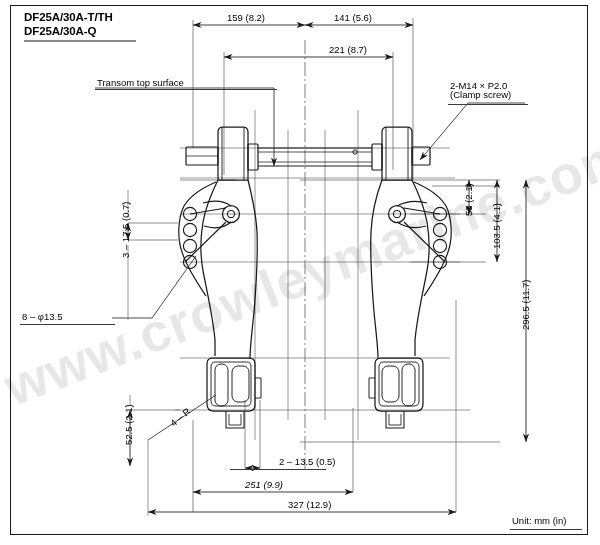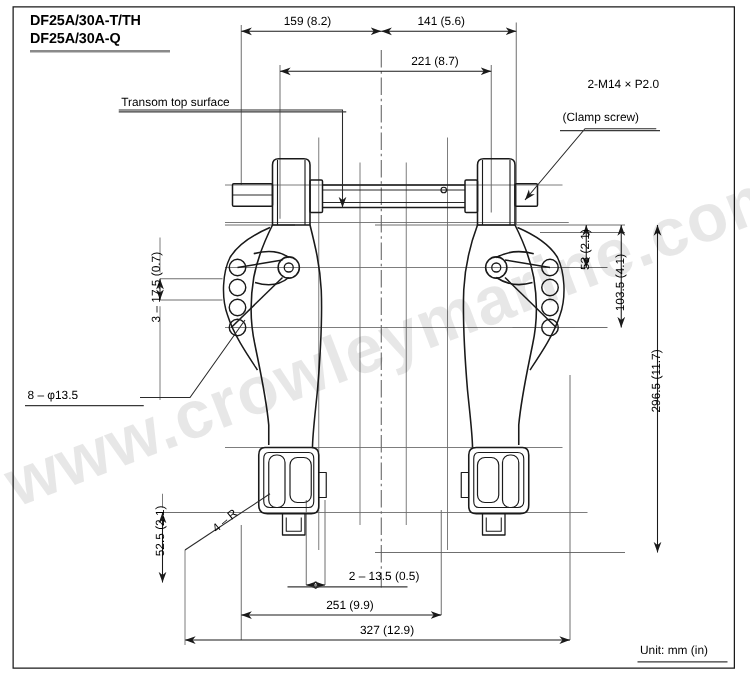--- a/index.html
+++ b/index.html
@@ -230,21 +230,21 @@
     </g>
   </svg>
 
   <div class="title t1">DF25A/30A-T/TH</div>
   <div class="title t2">DF25A/30A-Q</div>
   <div class="titleline"></div>
 
   <div class="note" style="left:97px;top:77px;">Transom top surface</div>
   <div class="noteline" style="left:95px;top:89px;width:182px;"></div>
 
-  <div class="note" style="left:450px;top:62px;margin-left:20px;">2-M14 × P2.0</div>
+  <div class="note" style="left:450px;top:80px;">2-M14 × P2.0</div>
   <div class="note" style="left:450px;top:89px;">(Clamp screw)</div>
   <div class="noteline" style="left:448px;top:104px;width:80px;"></div>
 
   <div class="note" style="left:22px;top:311px;">8 – φ13.5</div>
   <div class="noteline" style="left:20px;top:324px;width:95px;"></div>
 
   <div class="dim" style="left:227px;top:12px;">159 (8.2)</div>
   <div class="dim" style="left:334px;top:12px;">141 (5.6)</div>
   <div class="dim" style="left:329px;top:44px;">221 (8.7)</div>
 
@@ -254,21 +254,21 @@
   <div class="dimv" style="left:491px;top:249px;">103.5 (4.1)</div>
   <div class="dimv" style="left:520px;top:330px;">296.5 (11.7)</div>
 
   <div class="dimv" style="left:123px;top:445px;">52.5 (2.1)</div>
 
   <div class="note" style="left:168px;top:420px;transform-origin:0 0;transform:rotate(-40deg);">4 – R</div>
 
   <div class="dim" style="left:232px;top:456px;margin-left:47px;">2 – 13.5 (0.5)</div>
   <div class="noteline" style="left:230px;top:469px;width:96px;"></div>
 
-  <div class="dim" style="left:261px;top:479px;">251 (9.9)</div>
+  <div class="dim" style="left:245px;top:479px;font-style:italic;">251 (9.9)</div>
   <div class="dim" style="left:288px;top:499px;">327 (12.9)</div>
 
   <div class="unitbox" style="left:512px;top:515px;">Unit: mm (in)</div>
   <div class="unitline" style="left:510px;top:529px;width:72px;"></div>
 
   <div class="wm">www.crowleymarine.com</div>
 
 </div>
 
 </body></html>

